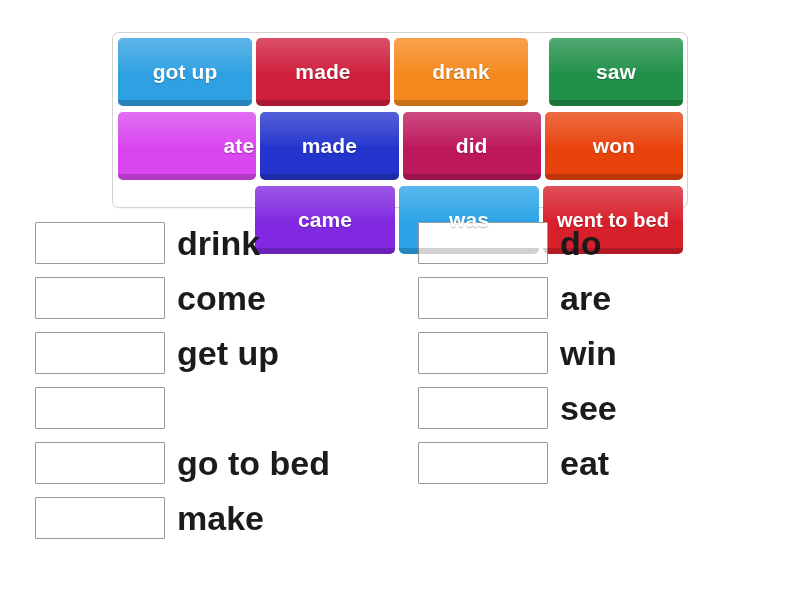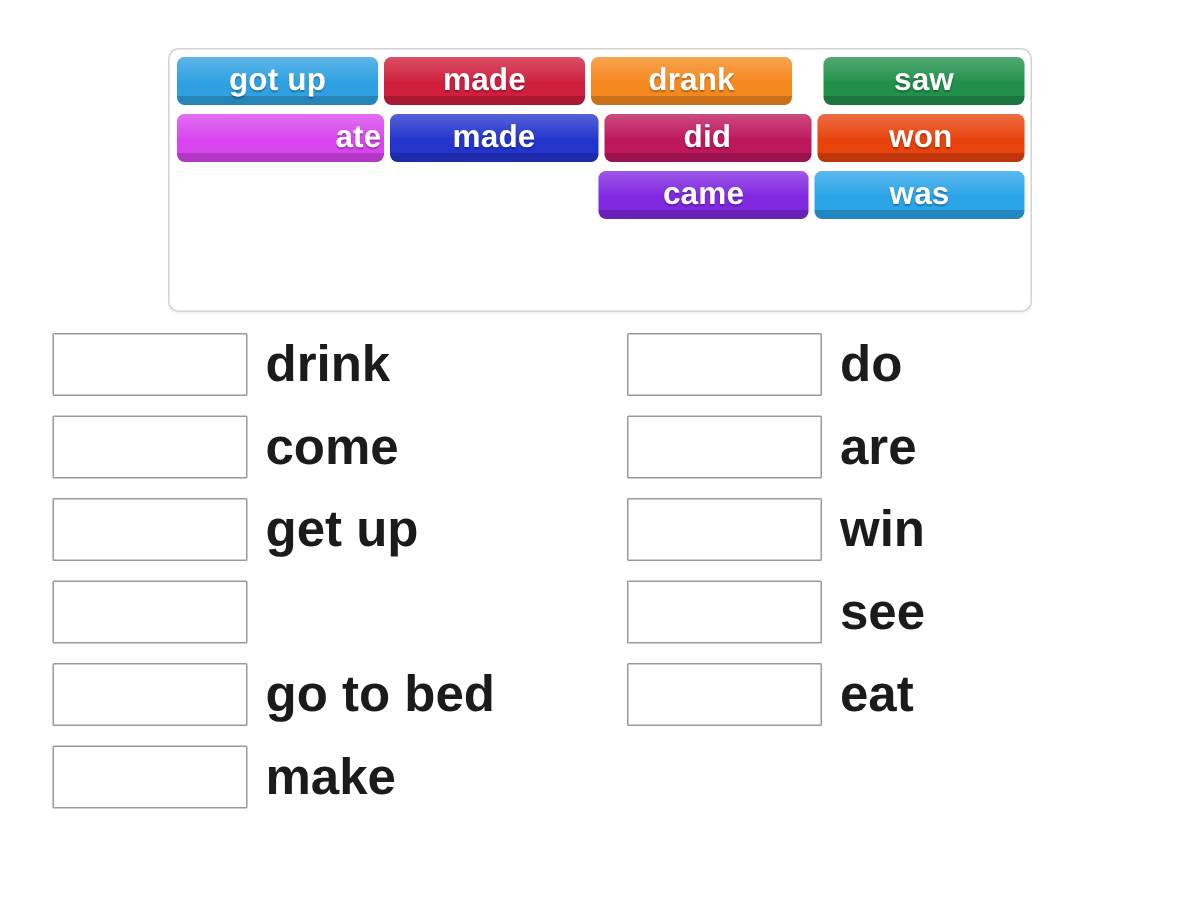--- a/index.html
+++ b/index.html
@@ -36,21 +36,21 @@
 
   .tile-row {
     display: flex;
     gap: 4px;
     margin-bottom: 6px;
   }
   .tile-row:last-child { margin-bottom: 0; justify-content: flex-end; }
 
   .tile {
     width: 140px;
-    height: 32px;
+    height: 68px;
     box-sizing: border-box;
     border-radius: 5px;
     display: flex;
     align-items: center;
     justify-content: center;
     color: #ffffff;
     font-weight: bold;
     font-size: 21px;
     letter-spacing: 0.1px;
     text-shadow: 0 1px 1px rgba(0,0,0,0.28);
@@ -168,20 +168,23 @@
       </div>
     </div>
 
     <div class="tile-row">
       <div class="tile" style="background: rgb(128, 41, 224);">
         <span class="tile-label">came</span>
       </div>
       <div class="tile" style="background: rgb(43, 164, 232);">
         <span class="tile-label">was</span>
       </div>
+      <div class="tile tile-narrow" style="background: rgb(216, 32, 44);">
+        <span class="tile-label">went to bed</span>
+      </div>
     </div>
 
   </div>
 
   <div id="answers">
 
     <div class="answer-col" id="col-left">
 
       <div class="answer-row">
         <div class="answer-box"></div>

